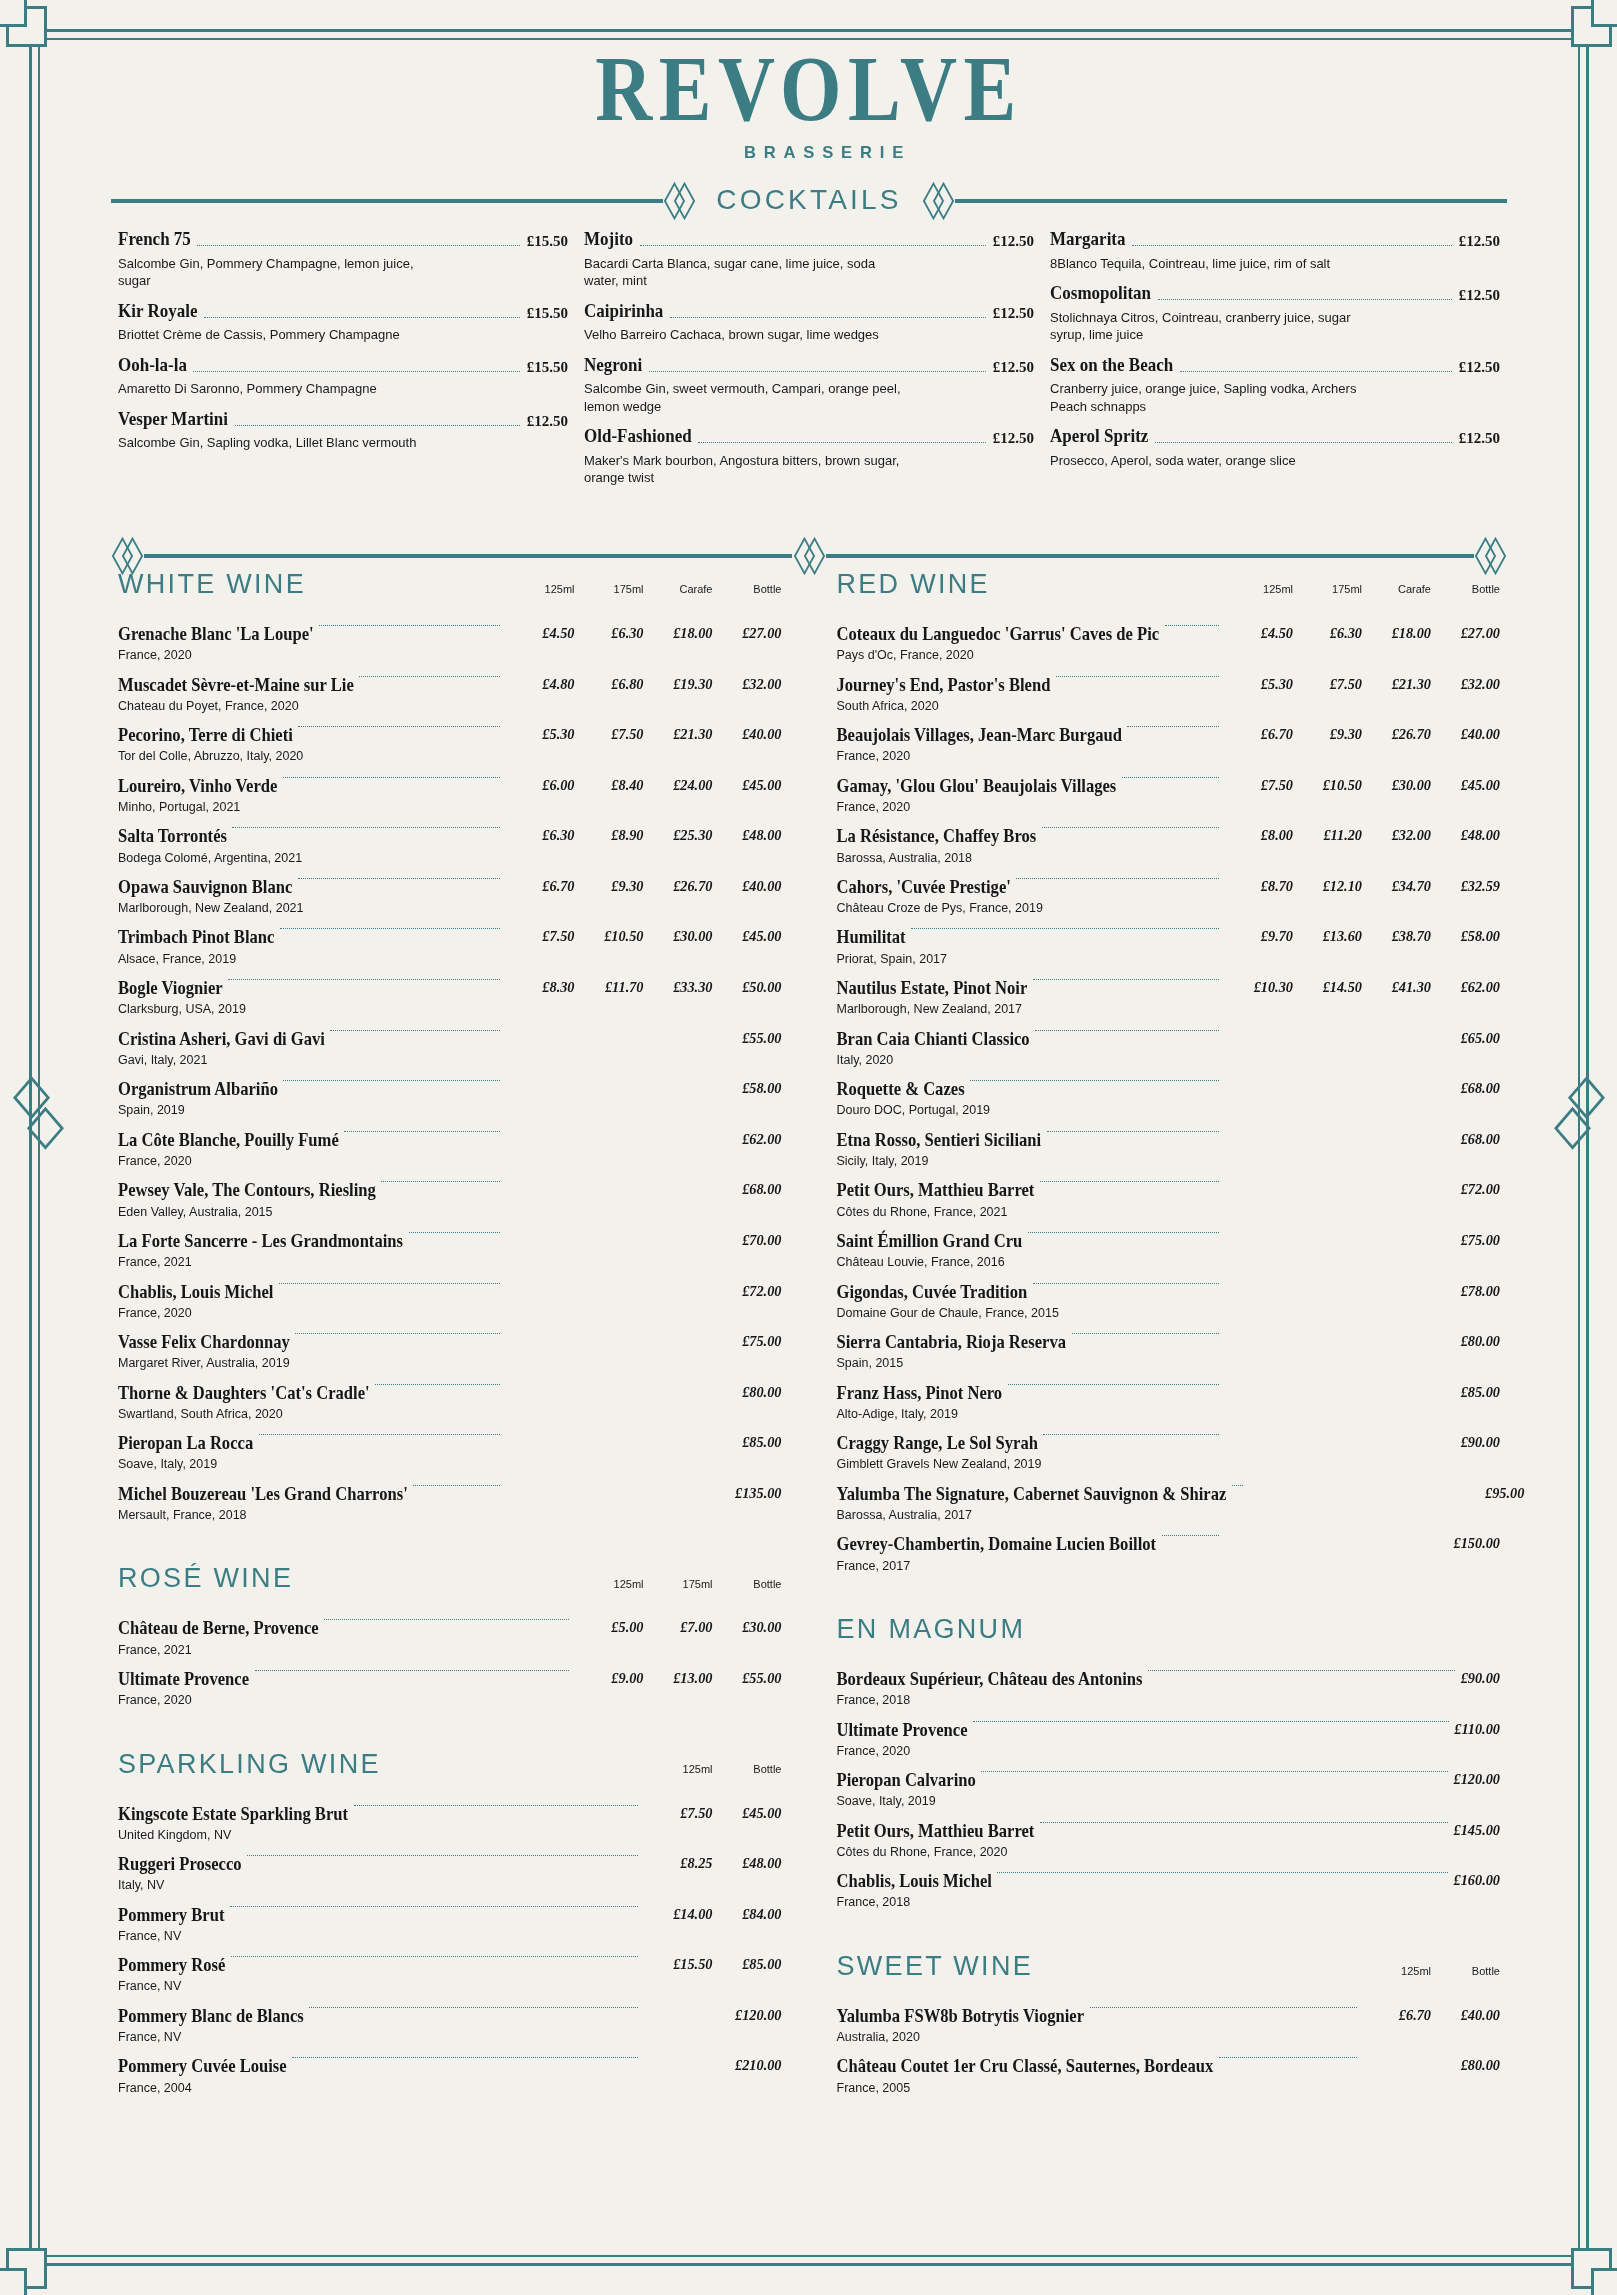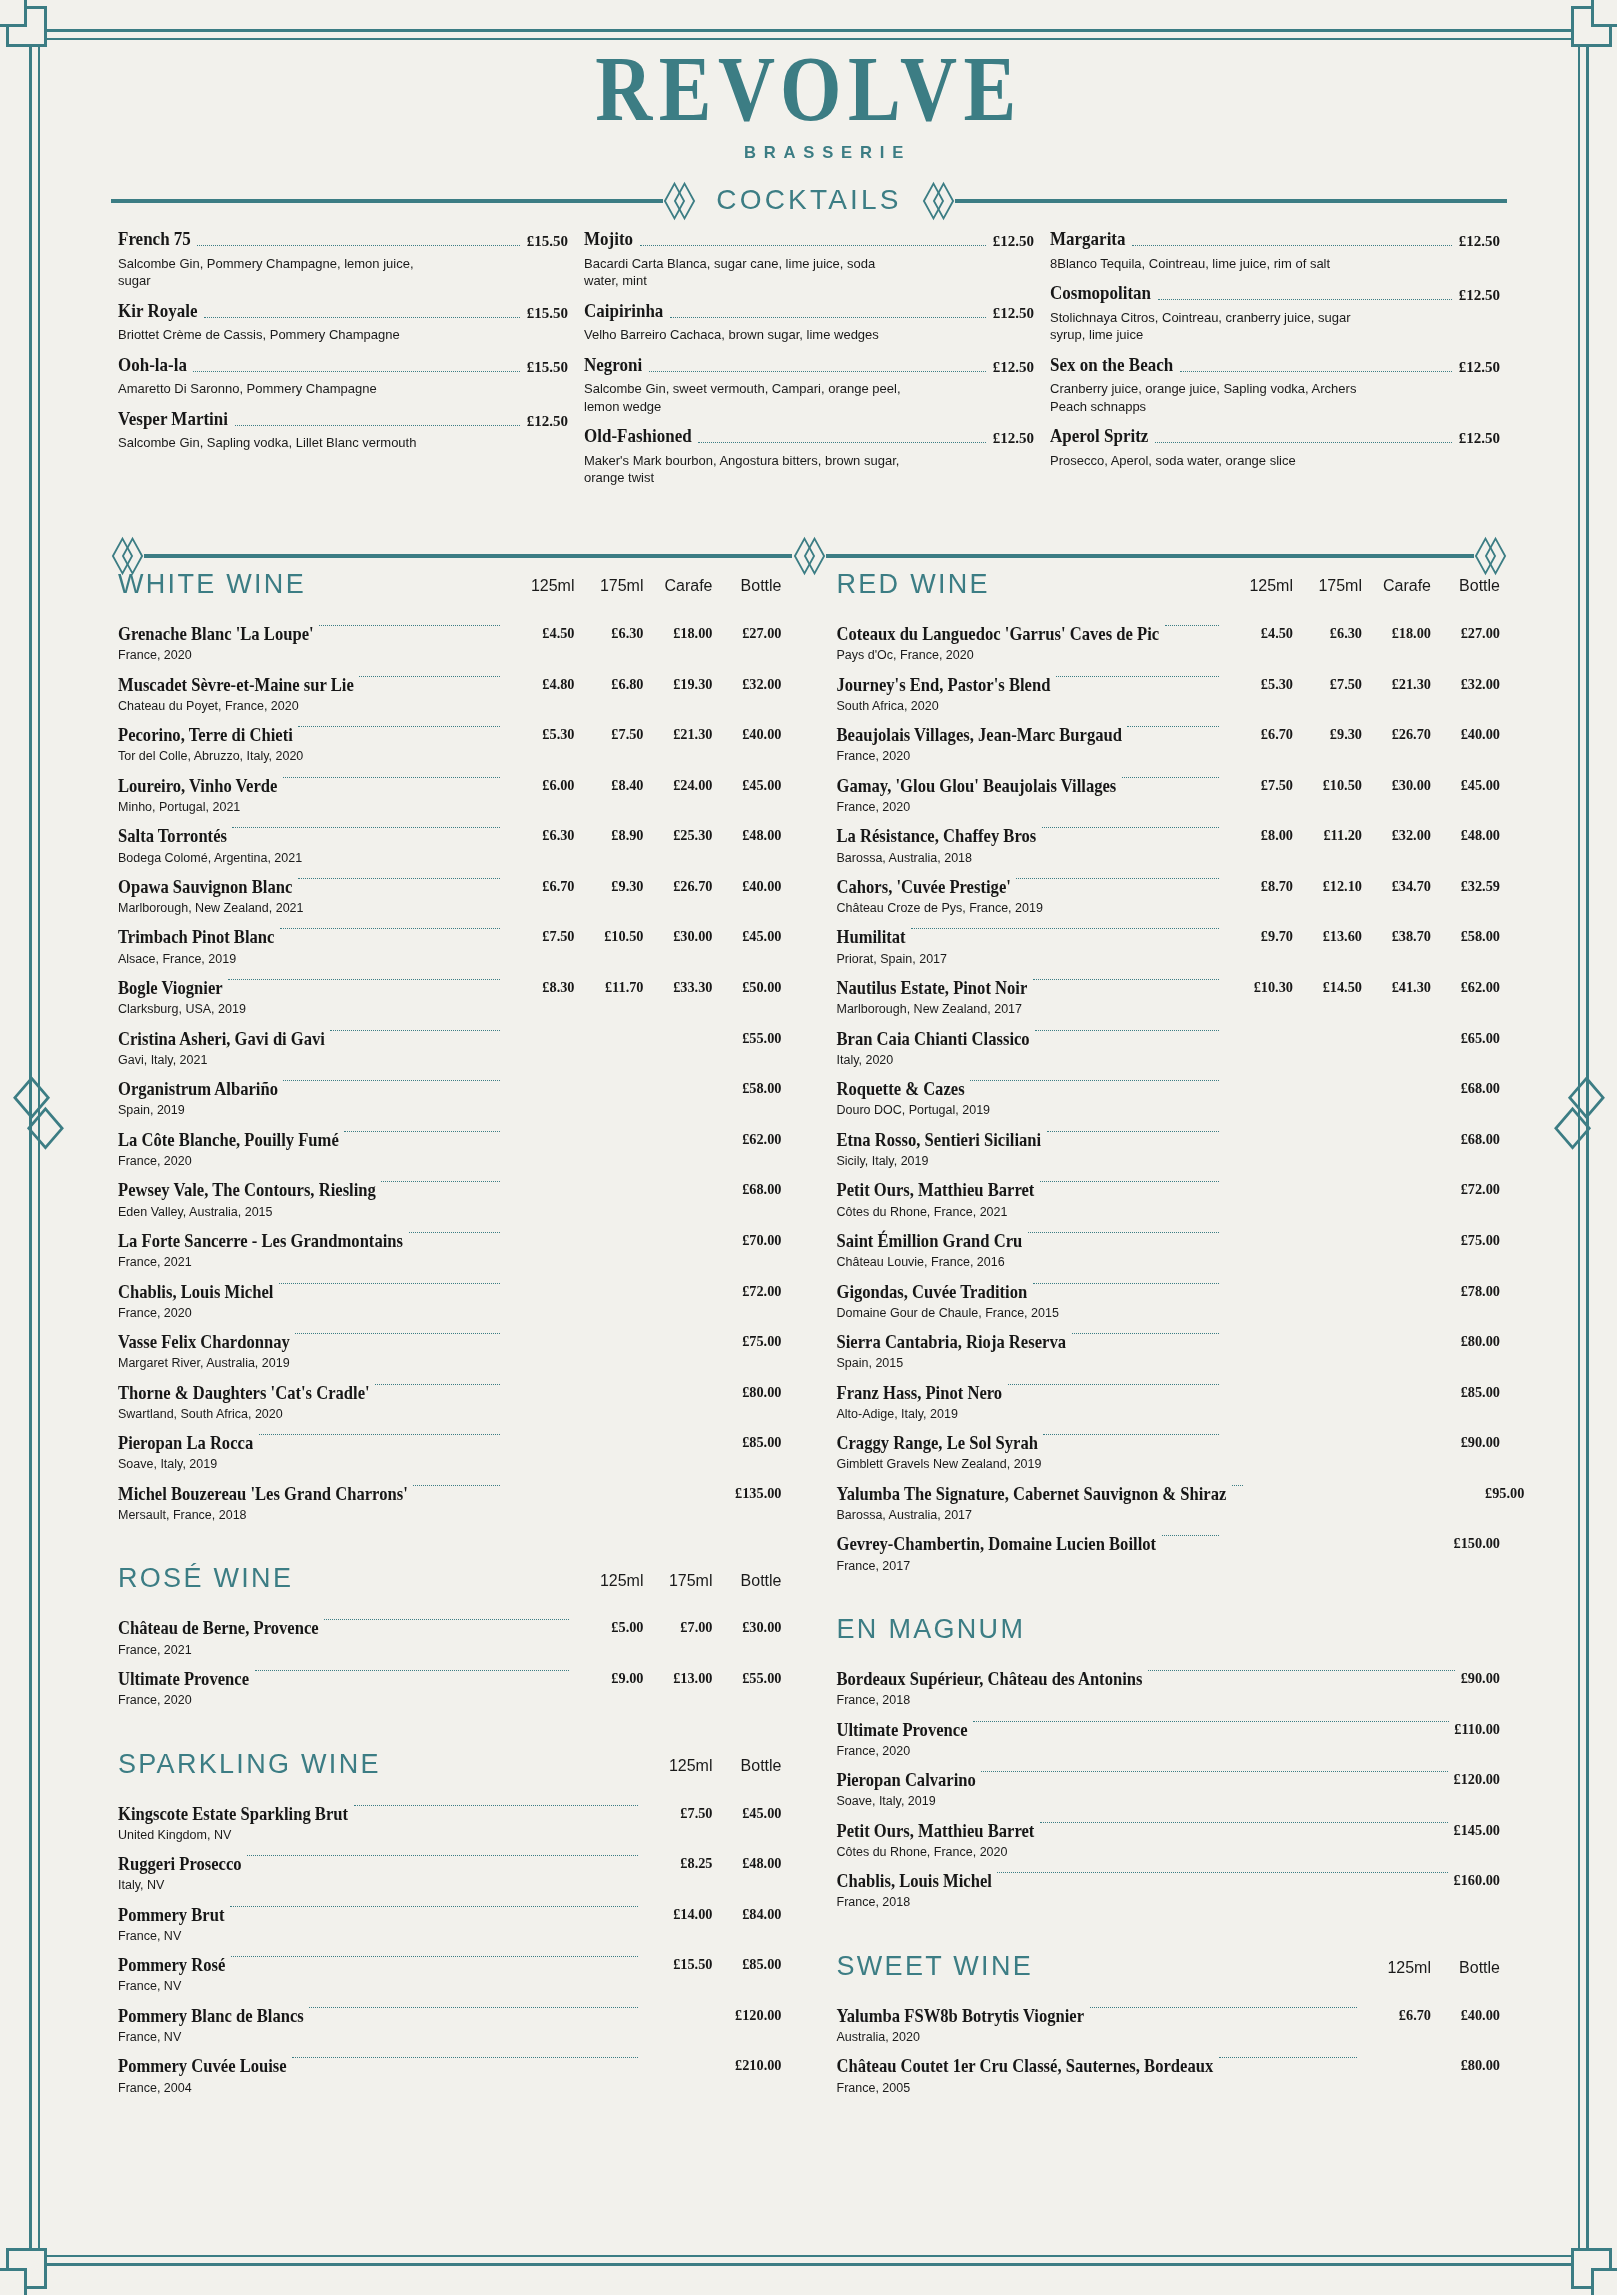--- a/index.html
+++ b/index.html
@@ -163,21 +163,21 @@
     flex: 0 0 auto;
   }
   .sec-cols {
     flex: 1 1 auto;
     display: flex;
     justify-content: flex-end;
     align-items: flex-end;
     padding-bottom: 2.8px;
   }
   .sec-cols span {
-    font-size: 16px;
+    font-size: 11px;
     text-align: right;
     color: #1a1a1a;
     display: block;
   }
 
   
   .w4 .c { width: 69px; }
   .w3 .c { width: 69px; }
   .w2 .c { width: 69px; }
 
@@ -191,21 +191,21 @@
     transform: scaleY(1.1);
     transform-origin: left bottom;
   }
   .wi-dots {
     flex: 1 1 auto;
     height: 0.5px;
     border-bottom: 0.9px dotted #3c7d84;
     margin: 0 5.5px 5px 5.5px;
     min-width: 11px;
   }
-  .wi-prices { flex: 0 0 auto; display: flex; }
+  .wi-prices { flex: 0 0 auto; display: flex; font-style: italic; }
   .wi-prices .c {
     font-family: "Liberation Serif", serif;
     font-weight: bold;
     font-size: 14.3px;
     text-align: right;
     white-space: nowrap;
   }
   .wi-region {
     font-size: 12.5px;
     margin-top: 3.2px;

